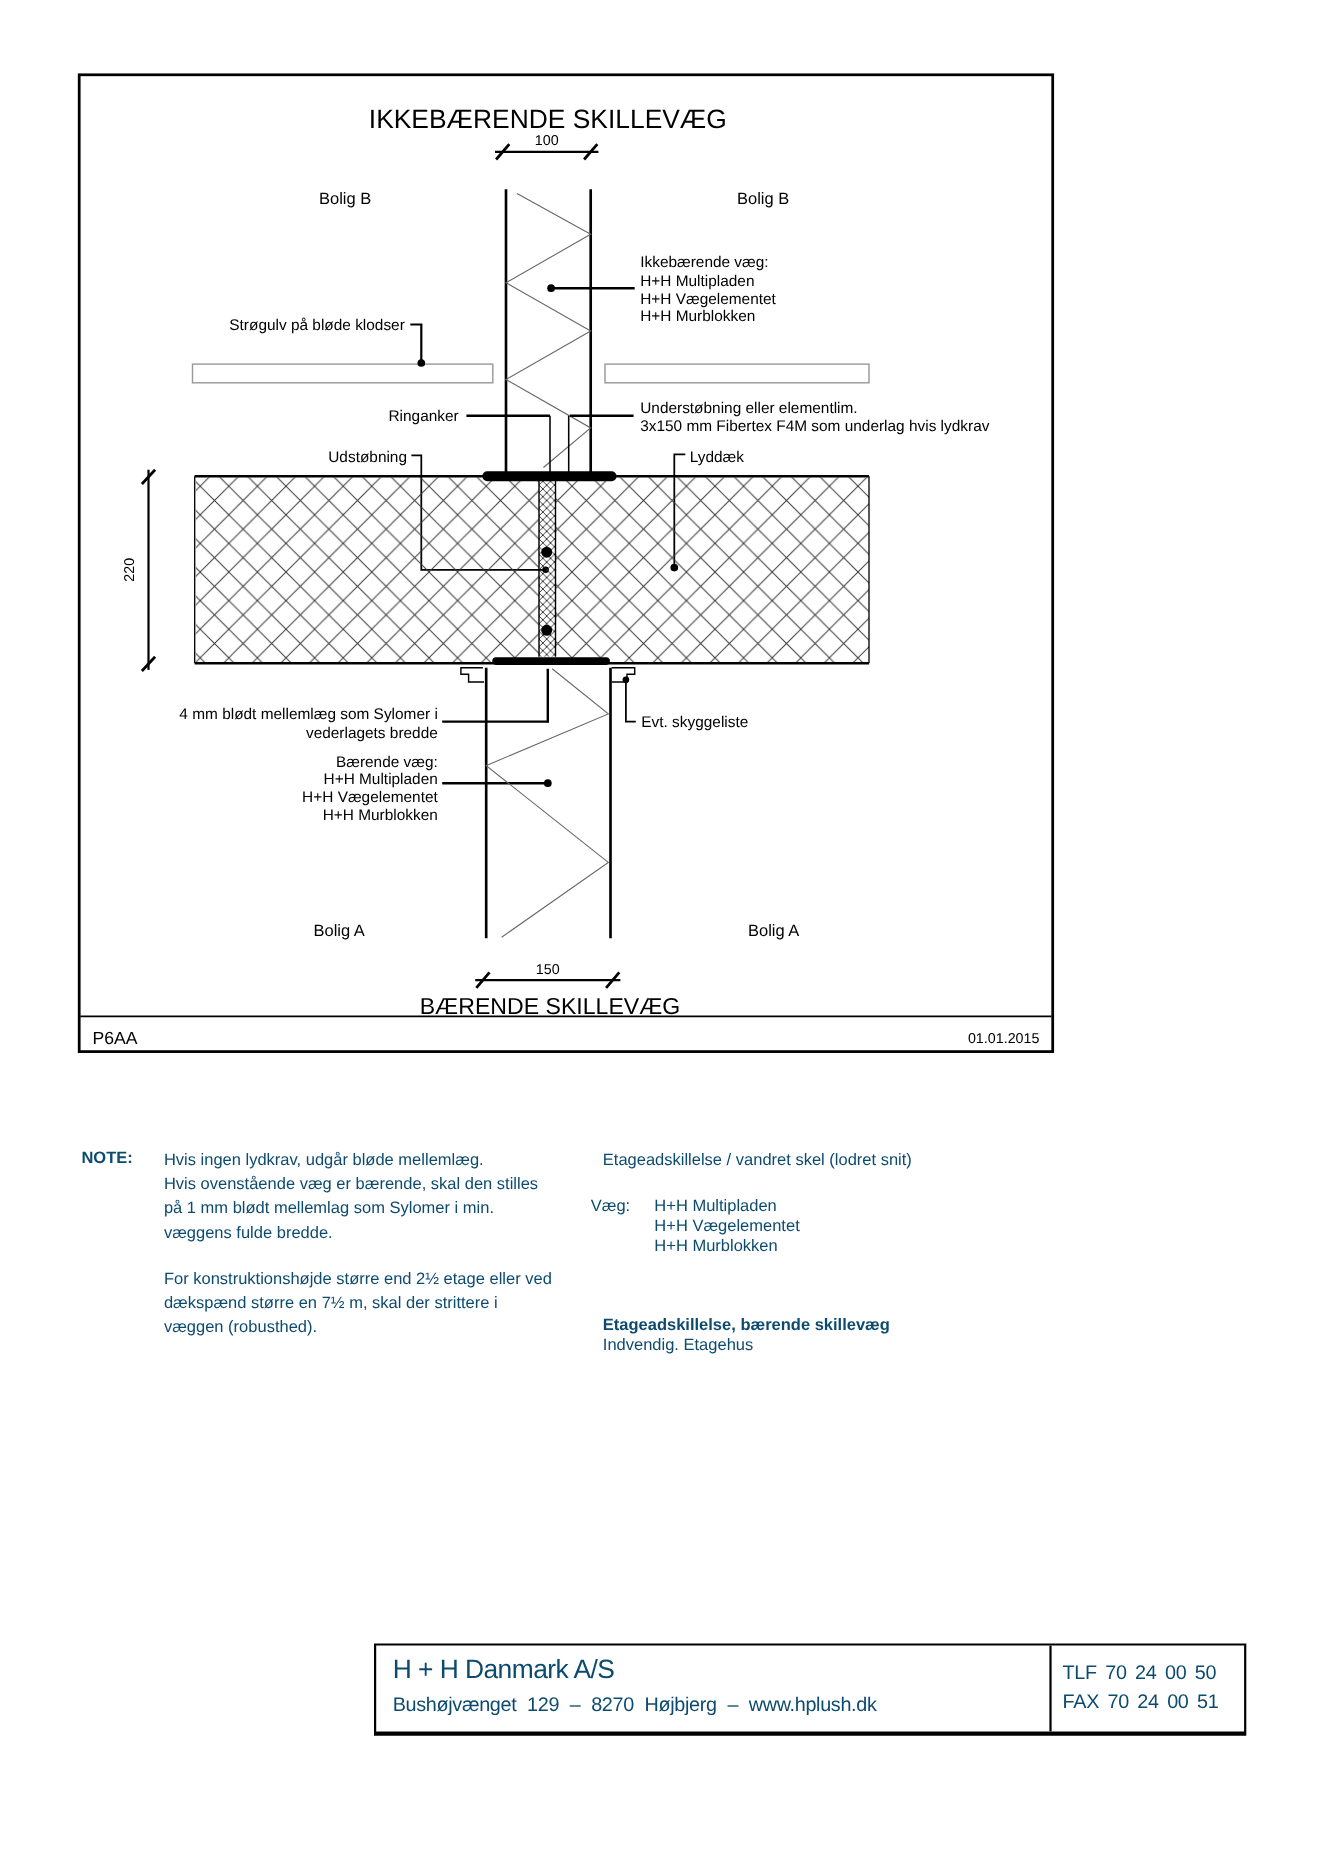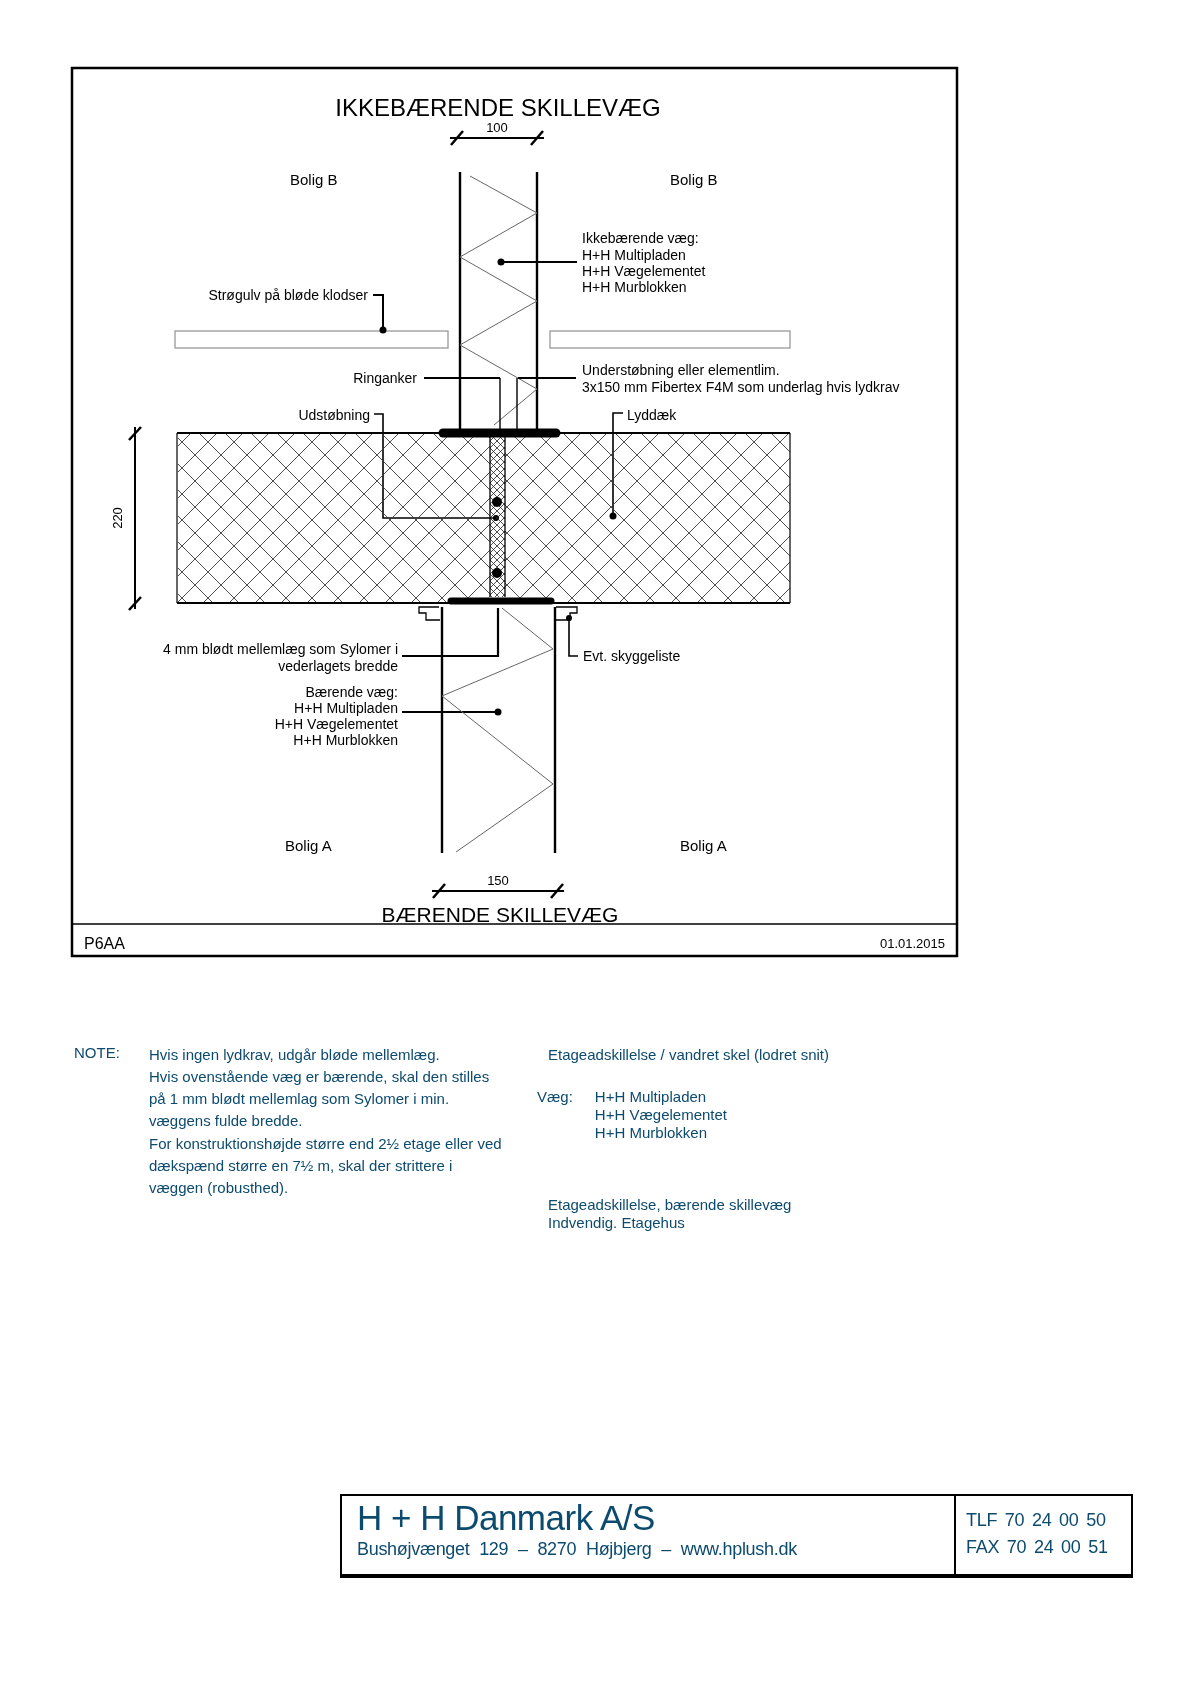--- a/index.html
+++ b/index.html
@@ -1,30 +1,30 @@
 <!DOCTYPE html>
 <html><head>
 <meta charset="utf-8">
 <style>
   html,body{margin:0;padding:0;background:#fff;}
   #page{position:relative;width:1200px;height:1699px;background:#ffffff;
         font-family:"Liberation Sans", sans-serif;color:#0c4a6e;overflow:hidden;}
   #dwg{position:absolute;left:0;top:0;}
   #dwg text{font-family:"Liberation Sans", sans-serif;fill:#000;}
   .abs{position:absolute;}
-  .note-label{font-size:15px;font-weight:normal;}
+  .note-label{font-size:15px;font-weight:bold;}
   .note-body{font-size:15px;line-height:22px;white-space:nowrap;}
-  .note-para2{margin-top:1px;}
+  .note-para2{margin-top:20px;}
   .desc{font-size:15px;white-space:nowrap;margin-left:11px;}
   .vaeg-block{display:flex;font-size:15px;line-height:18px;gap:12px;}
   .vaeg-items{margin-left:10px;}
   #titleblock{position:absolute;left:340px;top:1494px;width:793px;height:84px;
       border:2.5px solid #000;border-bottom-width:4px;display:flex;box-sizing:border-box;background:#fff;}
   .tb-left{flex:1;padding:7px 0 0 15px;display:flex;flex-direction:column;}
-  .tb-company{font-size:35px;line-height:30px;letter-spacing:-0.5px;}
+  .tb-company{font-size:24px;line-height:30px;letter-spacing:-0.5px;}
   .tb-address{font-size:18px;line-height:27px;margin-top:3px;word-spacing:5px;letter-spacing:-0.3px;white-space:nowrap;}
   .tb-right{width:165px;border-left:2.5px solid #000;padding:11px 0 16px 10px;box-sizing:content-box;}
   .tb-right div{font-size:18px;line-height:27px;word-spacing:3px;letter-spacing:-0.3px;white-space:nowrap;}
 </style>
 </head>
 <body>
 
 <div id="page">
 
   <svg id="dwg" width="1200" height="1699" viewBox="0 0 1200 1699">
@@ -191,21 +191,21 @@
   <div class="abs desc" style="left:537px;top:1046px;">Etageadskillelse / vandret skel (lodret snit)</div>
   <div class="abs vaeg-block" style="left:537px;top:1088px;">
     <div>Væg:</div>
     <div class="vaeg-items">
       <div>H+H Multipladen</div>
       <div>H+H Vægelementet</div>
       <div>H+H Murblokken</div>
     </div>
   </div>
   <div class="abs desc" style="left:537px;top:1214px;">Indvendig. Etagehus</div>
-  <div class="abs desc" style="left:537px;top:1196px;">Etageadskillelse, bærende skillevæg</div>
+  <div class="abs desc" style="left:537px;top:1196px;font-weight:bold;">Etageadskillelse, bærende skillevæg</div>
 
   <div id="titleblock">
     <div class="tb-left">
       <div class="tb-company">H + H Danmark A/S</div>
       <div class="tb-address">Bushøjvænget 129 – 8270 Højbjerg – www.hplush.dk</div>
     </div>
     <div class="tb-right">
       <div>TLF 70 24 00 50</div>
       <div>FAX 70 24 00 51</div>
     </div>

